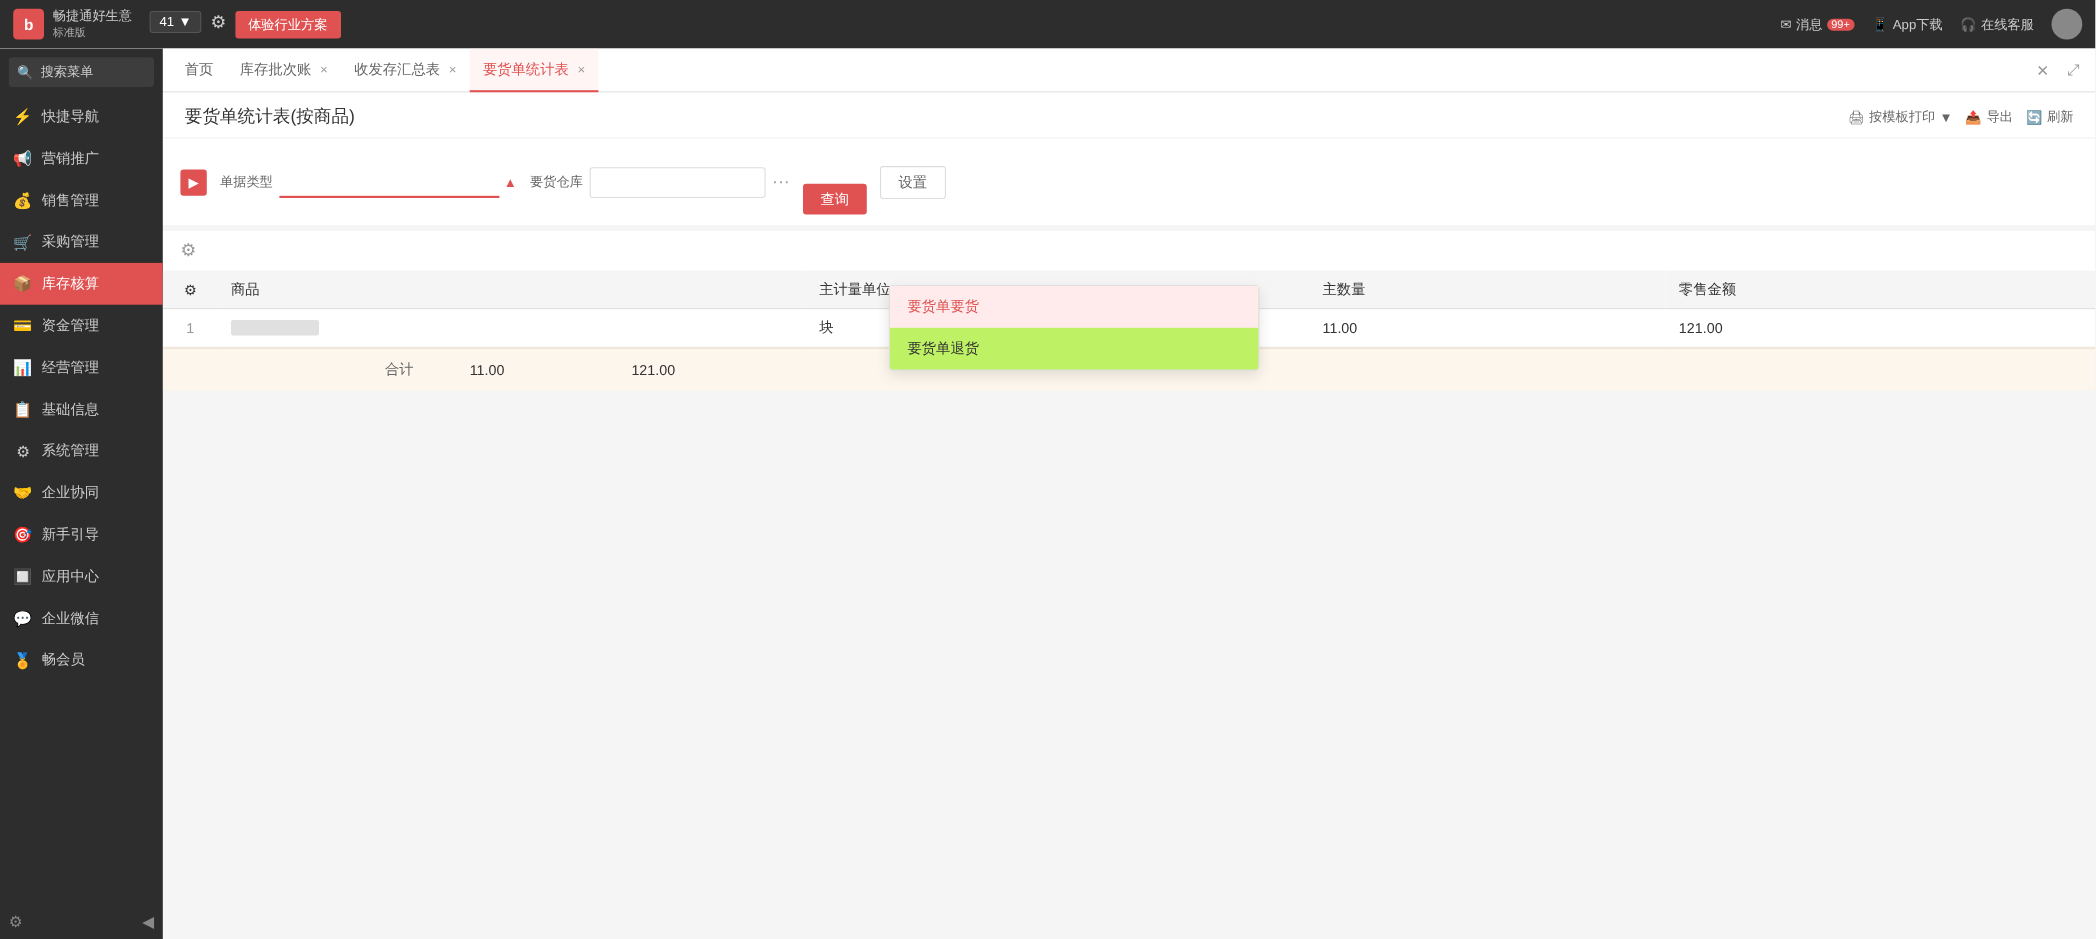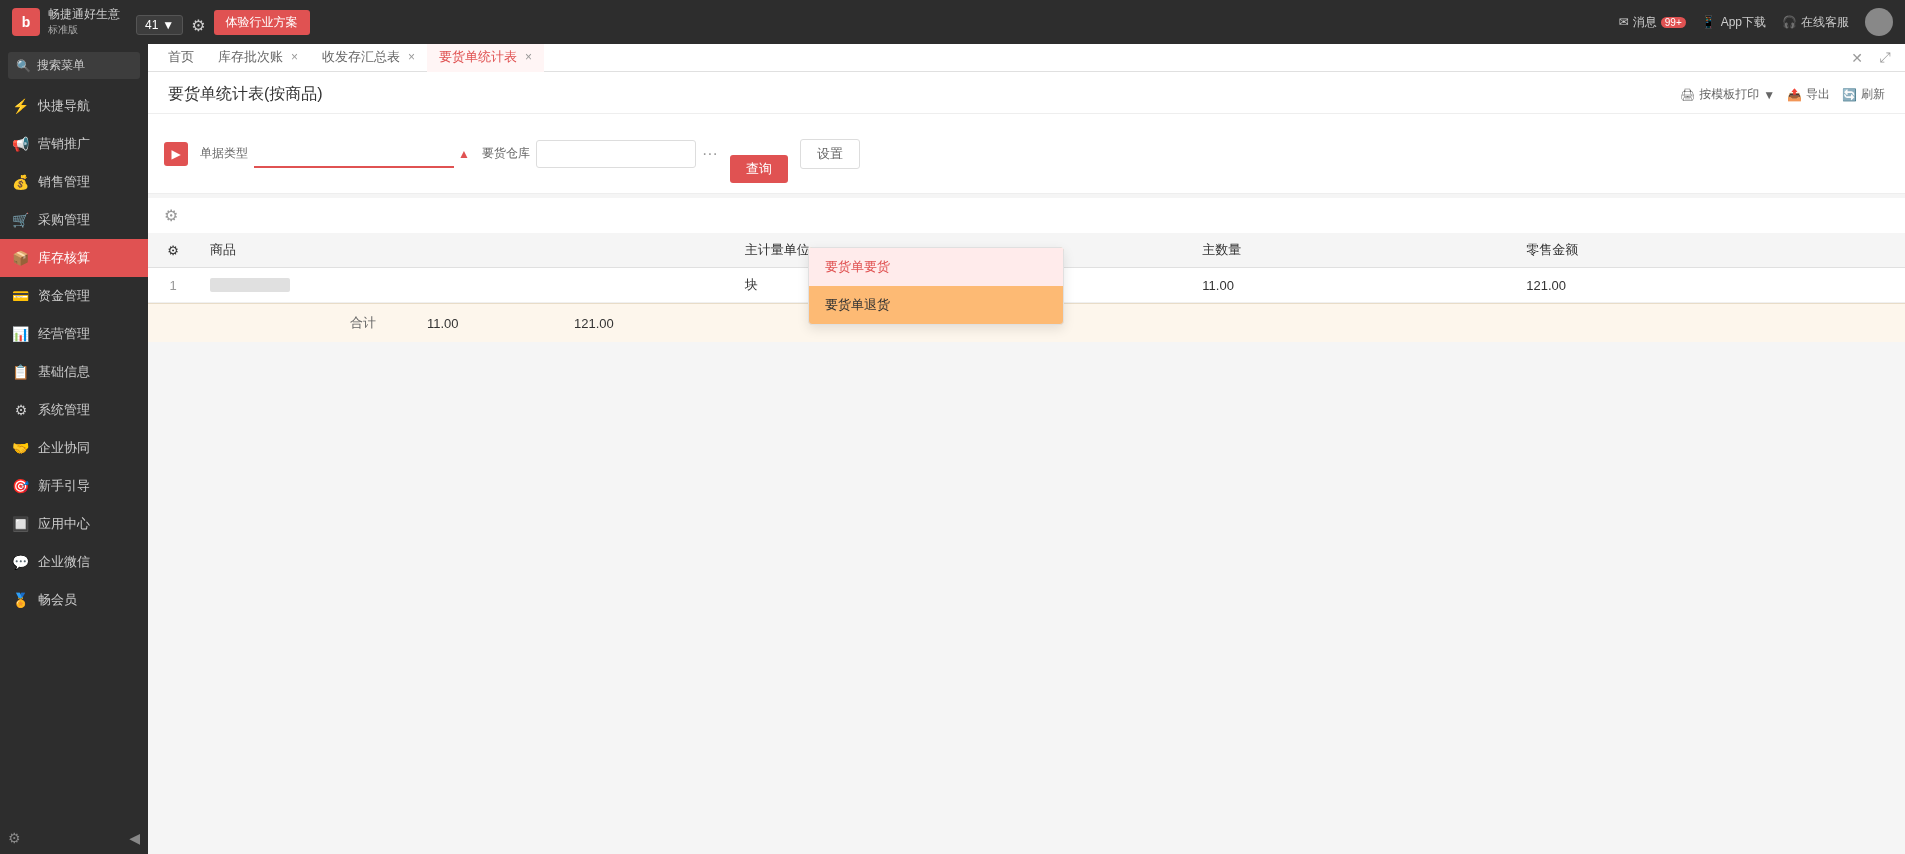--- a/index.html
+++ b/index.html
@@ -31,21 +31,21 @@
       justify-content: center;
       font-weight: bold;
       font-size: 14px;
       color: white;
     }
     .logo-text { font-size: 12px; color: #ccc; line-height: 1.3; }
     .logo-sub { font-size: 10px; color: #aaa; }
     .top-bar-middle {
       flex: 1;
       display: flex;
-      align-items: flex-end;
+      align-items: flex-start;
       gap: 8px;
     }
     .top-selector {
       background: #3d3d3d;
       border: 1px solid #555;
       color: #fff;
       padding: 2px 8px;
       border-radius: 3px;
       font-size: 12px;
       display: flex;
@@ -161,21 +161,21 @@
       background: #f5f5f5;
     }
 
     
     .tab-bar {
       background: #fff;
       border-bottom: 1px solid #e0e0e0;
       display: flex;
       align-items: center;
       padding: 0 8px;
-      height: 28px;
+      height: 40px;
       flex-shrink: 0;
     }
     .tab-item {
       padding: 0 12px;
       height: 40px;
       display: flex;
       align-items: center;
       gap: 6px;
       font-size: 13px;
       color: #666;
@@ -364,22 +364,22 @@
       border-radius: 3px;
       font-size: 13px;
       cursor: pointer;
     }
 
     
     .dropdown-overlay {
       position: absolute;
       top: 175px;
       left: 660px;
-      width: 256px;
-      background: #fdba74;
+      width: 337px;
+      background: #bef264;
       border: 1px solid #e0e0e0;
       border-radius: 4px;
       box-shadow: 0 4px 12px rgba(0,0,0,0.1);
       z-index: 100;
     }
     .dropdown-item {
       padding: 10px 16px;
       font-size: 13px;
       color: #333;
       cursor: pointer;

